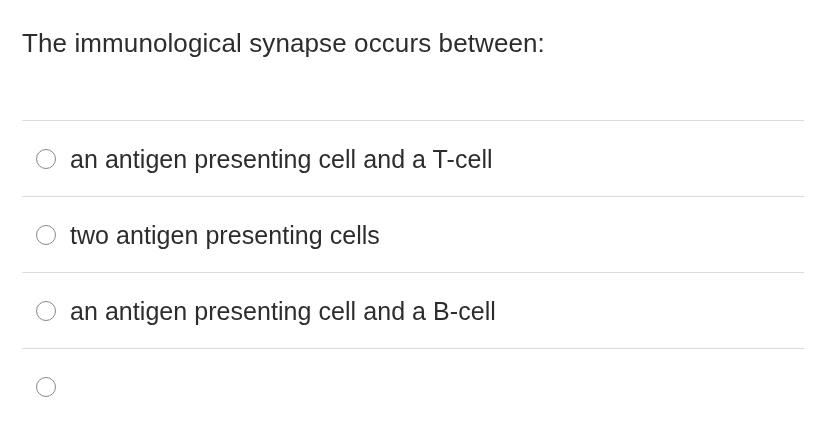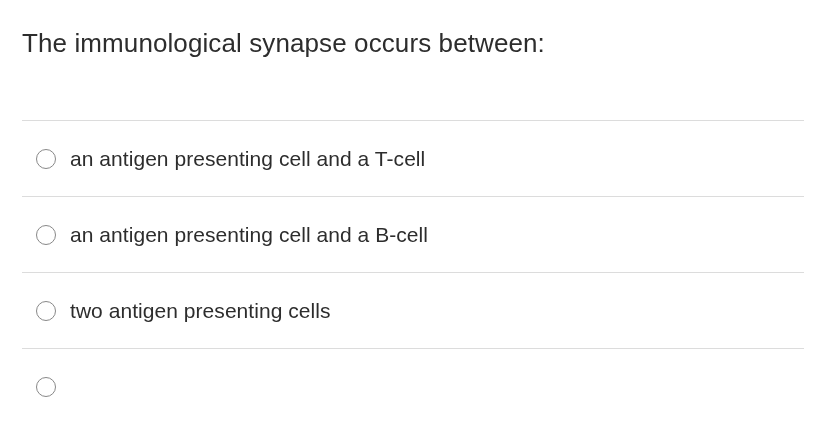--- a/index.html
+++ b/index.html
@@ -60,21 +60,21 @@
     height: 20px;
     border: 1.6px solid #888888;
     border-radius: 50%;
     background: #ffffff;
     box-sizing: border-box;
     display: block;
   }
 
   .answer-text {
     margin-left: 14px;
-    font-size: 21px;
+    font-size: 25px;
     line-height: 26px;
     color: #2d2d2d;
     letter-spacing: 0.05px;
     white-space: nowrap;
   }
 </style>
 </head>
 <body>
 
 <div class="quiz-question">
@@ -83,26 +83,26 @@
 
   <div class="answer-list">
 
     <div class="answer-option">
       <span class="radio-icon"></span>
       <span class="answer-text">an antigen presenting cell and a T-cell</span>
     </div>
 
     <div class="answer-option">
       <span class="radio-icon"></span>
-      <span class="answer-text">an antigen presenting cell and a B-cell</span>
+      <span class="answer-text">two antigen presenting cells</span>
     </div>
 
     <div class="answer-option">
       <span class="radio-icon"></span>
-      <span class="answer-text">two antigen presenting cells</span>
+      <span class="answer-text">an antigen presenting cell and a B-cell</span>
     </div>
 
     <div class="answer-option">
       <span class="radio-icon"></span>
     </div>
 
   </div>
 </div>
 
 </body></html>

